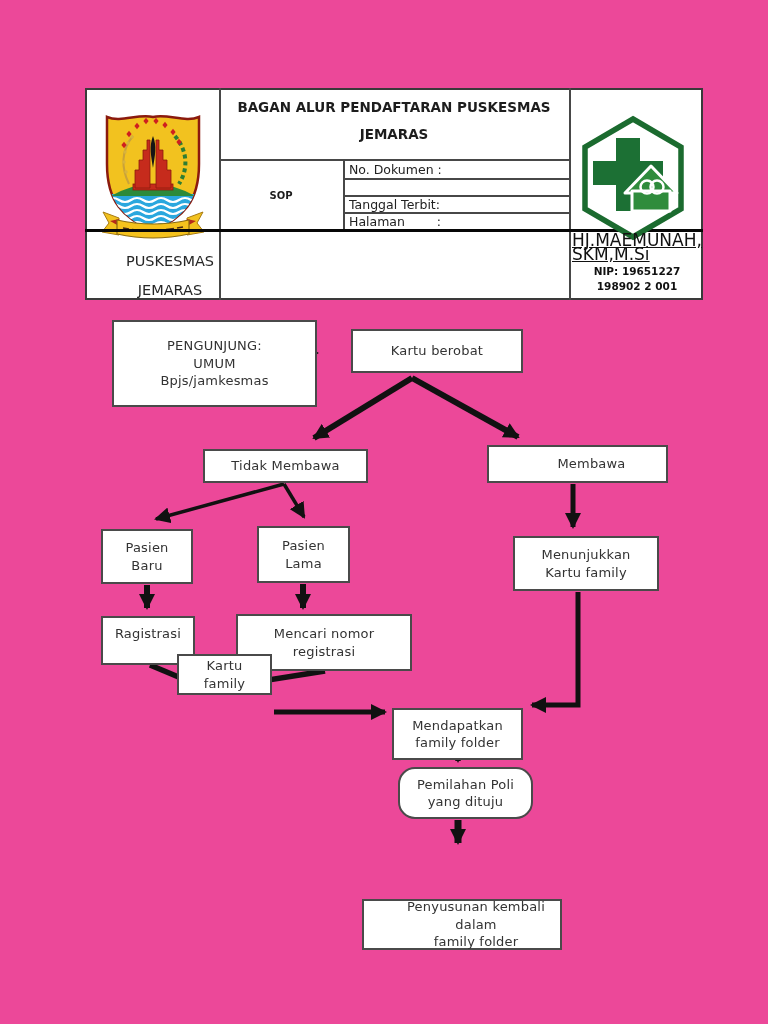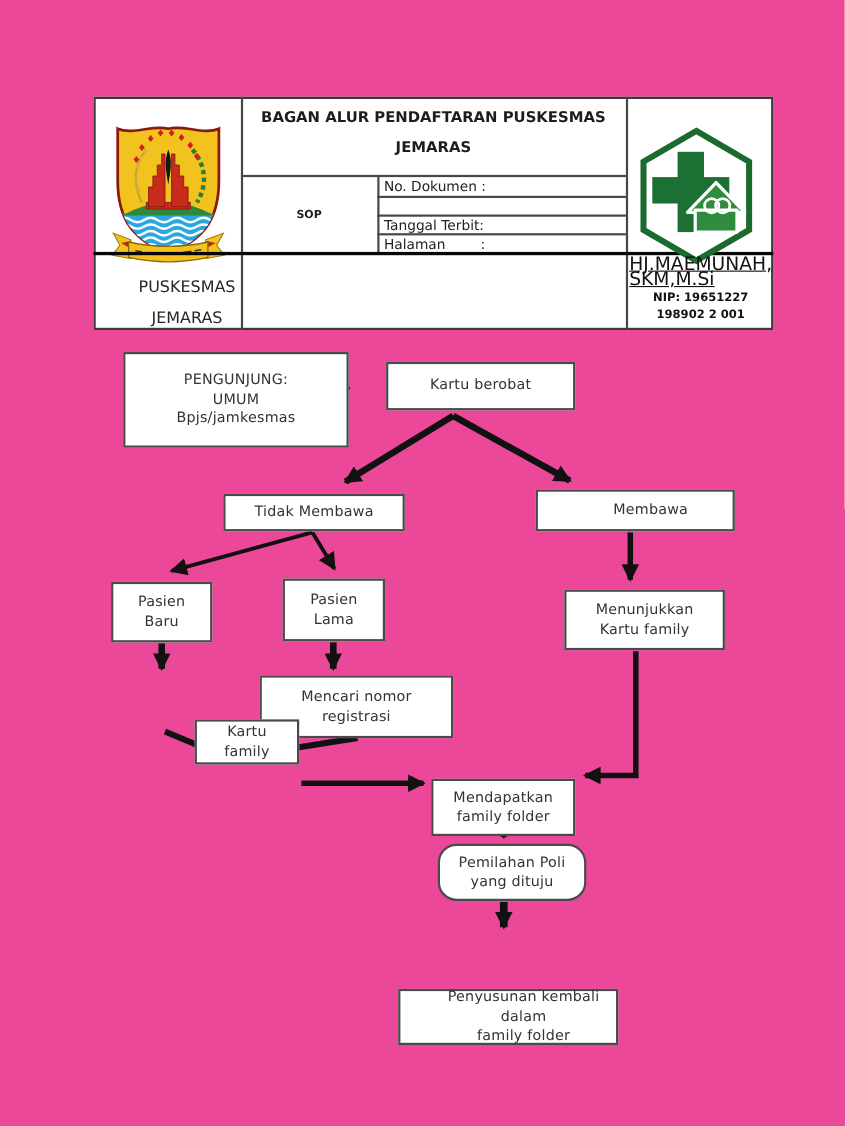--- a/index.html
+++ b/index.html
@@ -165,20 +165,21 @@
 Bpjs/jamkesmas</div>
   <div class="fc-box" style="left:323px; top:329px; width:172px; height:44px;margin-left:28px;">Kartu berobat</div>
   <div class="fc-box" style="left:203px; top:449px; width:165px; height:34px;">Tidak Membawa</div>
   <div class="fc-box" style="left:487px; top:445px; width:181px; height:38px;padding-left:28px;">Membawa</div>
   <div class="fc-box" style="left:101px; top:529px; width:92px; height:55px;">Pasien
 Baru</div>
   <div class="fc-box" style="left:257px; top:526px; width:93px; height:57px;">Pasien
 Lama</div>
   <div class="fc-box" style="left:513px; top:536px; width:146px; height:55px;">Menunjukkan
 Kartu family</div>
+  <div class="fc-box" style="left:101px; top:616px; width:94px; height:49px; align-items:flex-start; padding-top:7px;">Ragistrasi</div>
   <div class="fc-box" style="left:236px; top:614px; width:176px; height:57px;">Mencari nomor
 registrasi</div>
   <div class="fc-box" style="left:177px; top:654px; width:95px; height:41px;text-align:center;">Kartu
 family</div>
   <div class="fc-box" style="left:392px; top:684px; width:131px; height:52px;margin-top:24px;">Mendapatkan
 family folder</div>
   <div class="fc-box" style="left:398px; top:767px; width:135px; height:52px;border-radius:17px;">Pemilahan Poli
 yang dituju</div>
   <div class="fc-box" style="left:362px; top:899px; width:200px; height:51px;padding-left:28px;">Penyusunan kembali dalam
 family folder</div>

